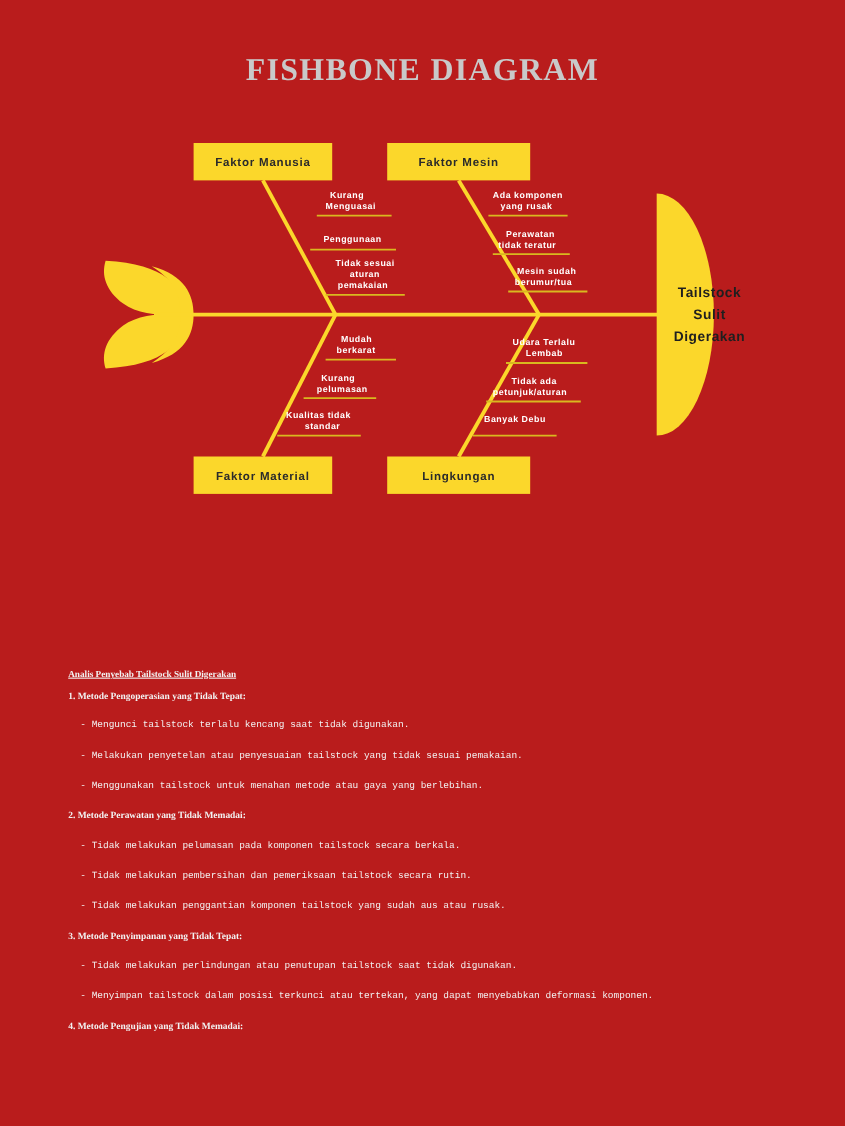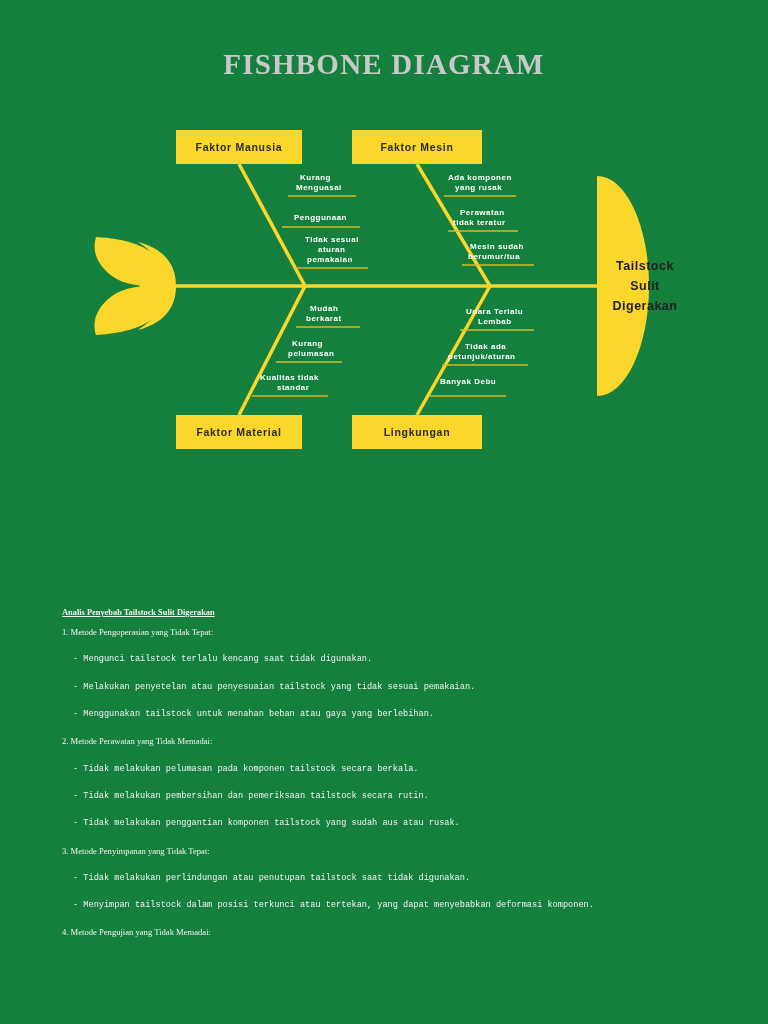--- a/index.html
+++ b/index.html
@@ -11,21 +11,21 @@
     height: 1024px;
     background: #3a3a3a;
     font-family: "Liberation Sans", sans-serif;
     overflow: hidden;
     position: relative;
   }
   .page {
     position: relative;
     width: 768px;
     height: 1024px;
-    background: #15803d;
+    background: #b91c1c;
   }
   .doc-title {
     position: absolute;
     top: 48px;
     left: 0;
     width: 768px;
     text-align: center;
     font-family: "Liberation Serif", serif;
     font-weight: bold;
     font-size: 29px;
@@ -83,20 +83,21 @@
   }
   .body-text p {
     margin: 0 0 13px 0;
   }
   .body-text p.lead {
     margin-bottom: 16px;
     line-height: 2.0;
   }
   .body-text p.num {
     margin-bottom: 14px;
+    font-weight: bold;
   }
   .body-text p.bullet {
     margin-left: 11px;
     margin-bottom: 14px;
     font-family: Liberation Mono, monospace;
   }
 </style>
 </head>
 <body>
 
@@ -207,21 +208,21 @@
 
     </svg>
   </div>
 
   <div class="body-text">
     <p class="h">Analis Penyebab Tailstock Sulit Digerakan</p>
 
     <p class="num">1. Metode Pengoperasian yang Tidak Tepat:</p>
     <p class="bullet">- Mengunci tailstock terlalu kencang saat tidak digunakan.</p>
     <p class="bullet">- Melakukan penyetelan atau penyesuaian tailstock yang tidak sesuai pemakaian.</p>
-    <p class="bullet">- Menggunakan tailstock untuk menahan beban atau gaya yang berlebihan.</p>
+    <p class="bullet">- Menggunakan tailstock untuk menahan metode atau gaya yang berlebihan.</p>
 
     <p class="num">2. Metode Perawatan yang Tidak Memadai:</p>
     <p class="bullet">- Tidak melakukan pelumasan pada komponen tailstock secara berkala.</p>
     <p class="bullet">- Tidak melakukan pembersihan dan pemeriksaan tailstock secara rutin.</p>
     <p class="bullet">- Tidak melakukan penggantian komponen tailstock yang sudah aus atau rusak.</p>
 
     <p class="num">3. Metode Penyimpanan yang Tidak Tepat:</p>
     <p class="bullet">- Tidak melakukan perlindungan atau penutupan tailstock saat tidak digunakan.</p>
     <p class="bullet">- Menyimpan tailstock dalam posisi terkunci atau tertekan, yang dapat menyebabkan deformasi komponen.</p>
 

